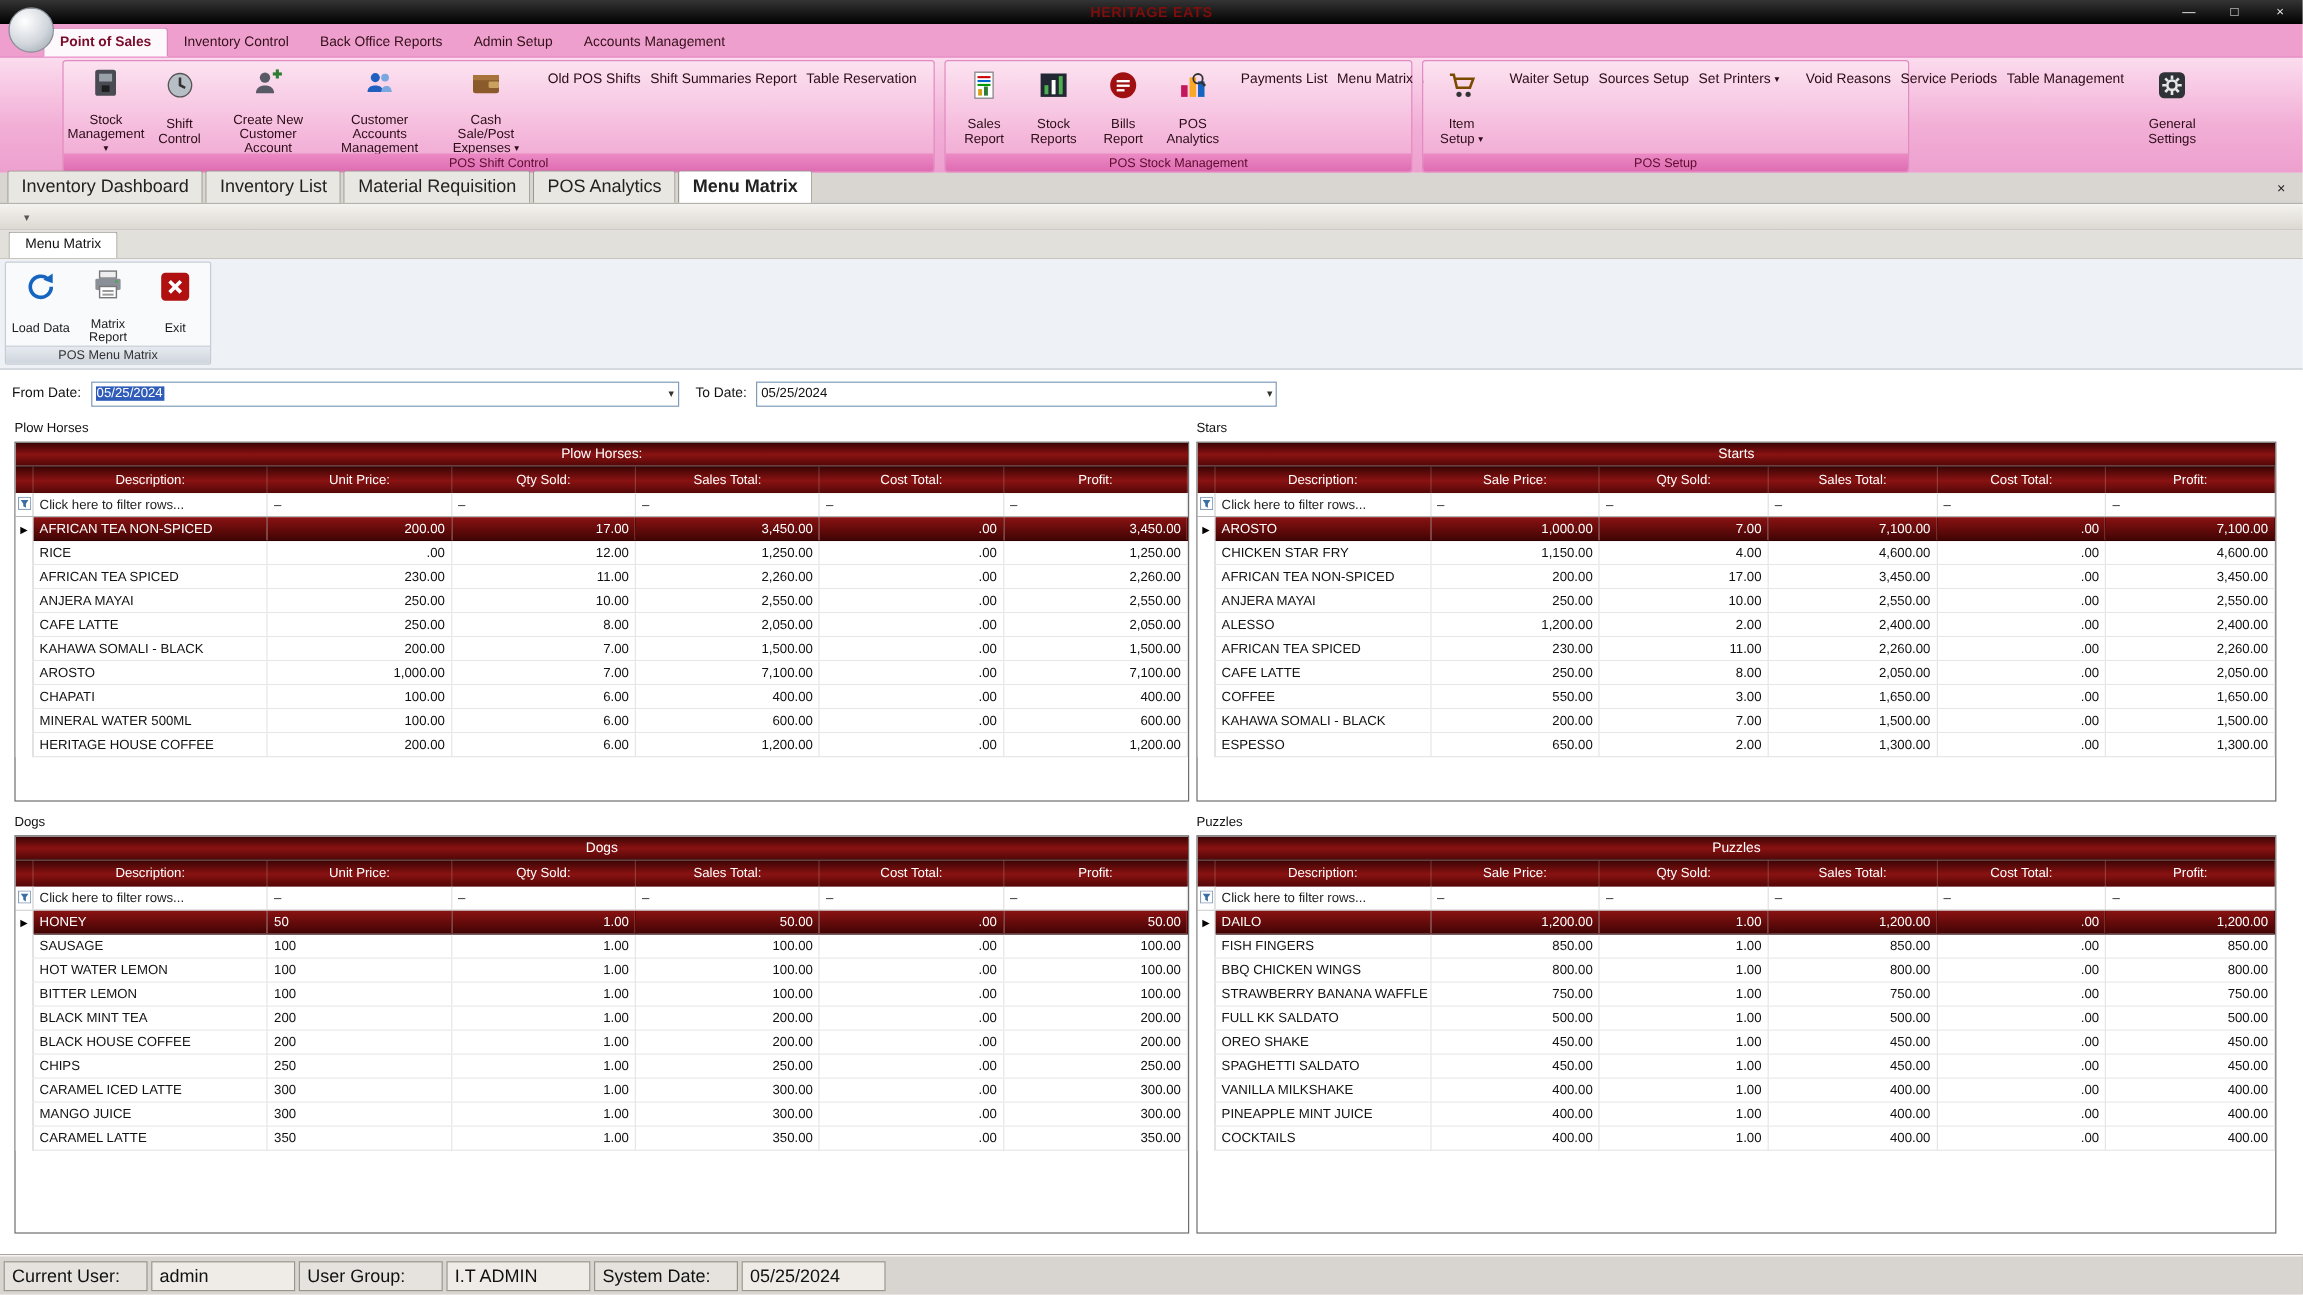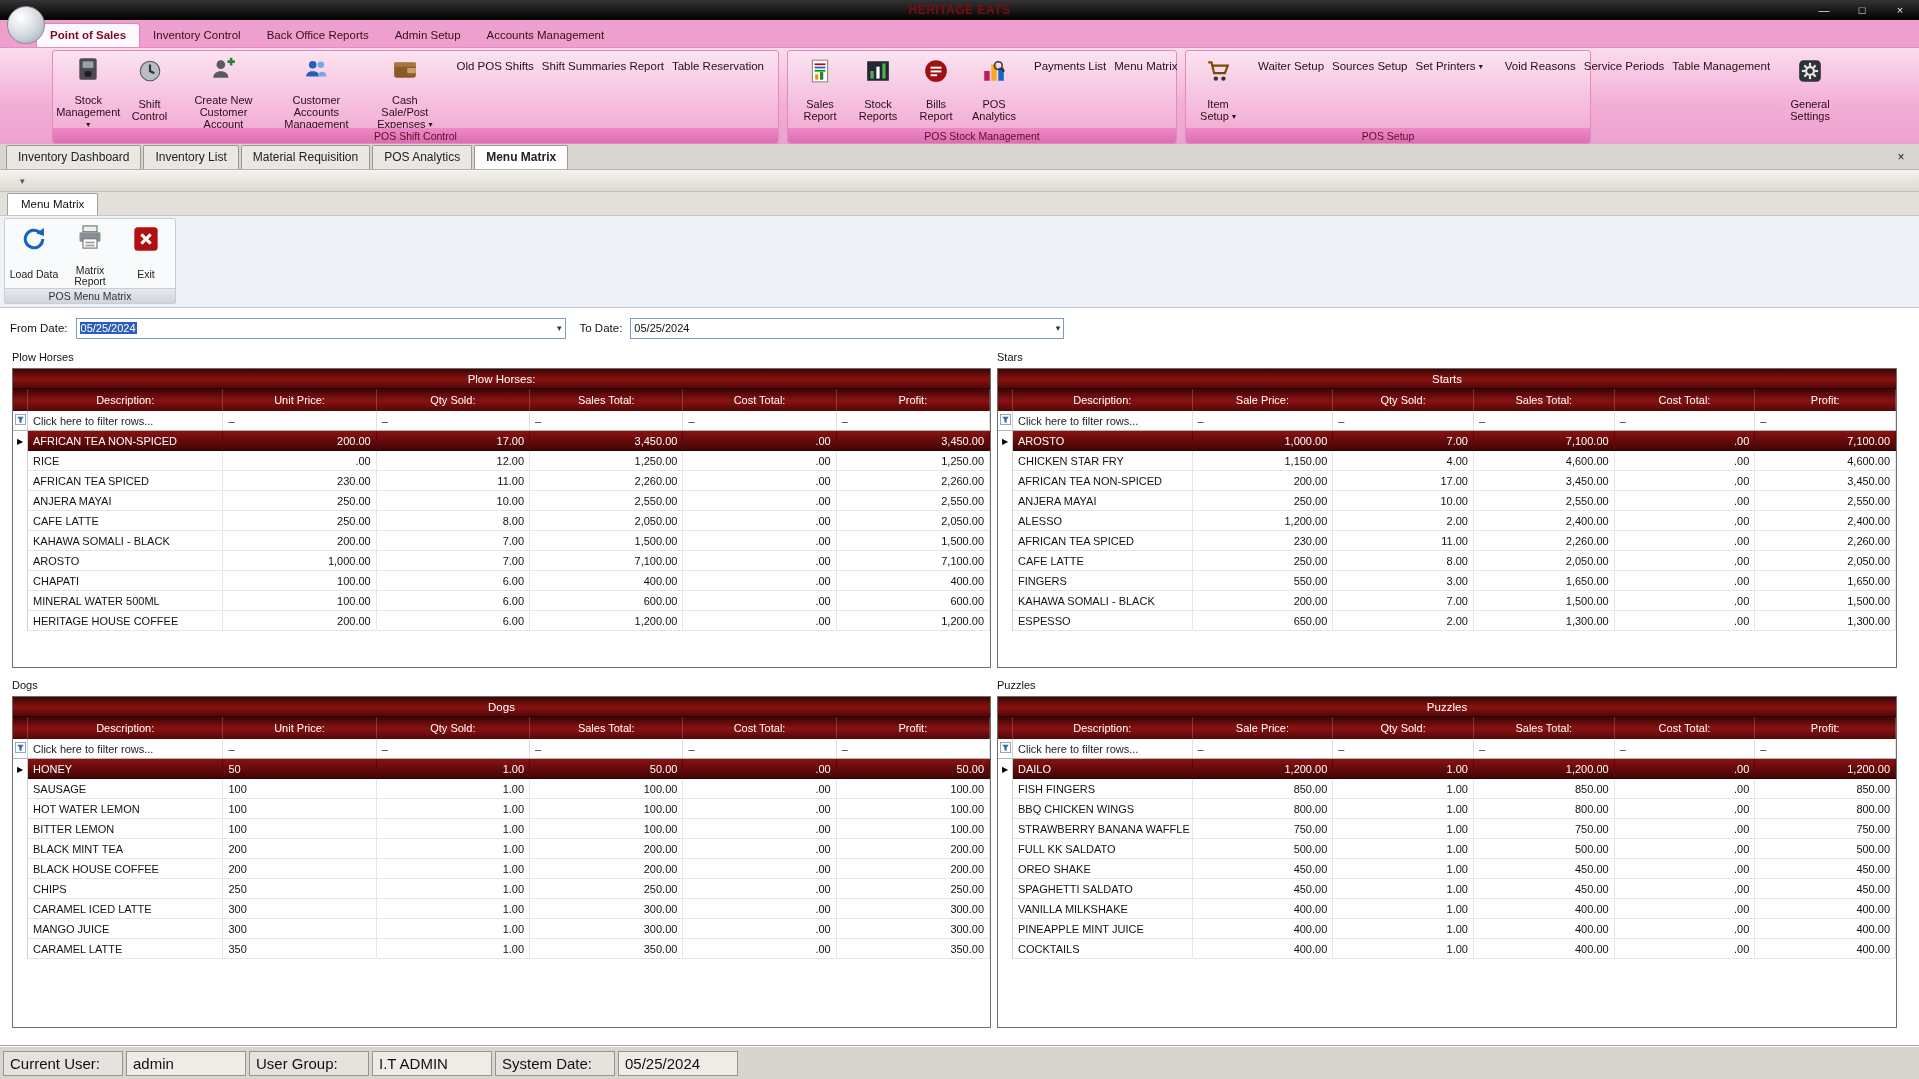--- a/index.html
+++ b/index.html
@@ -25,21 +25,21 @@
   .rbig{display:flex;flex-direction:column;align-items:center;justify-content:flex-start;padding:3px 5px 0 5px;max-width:106px;min-width:56px;text-align:center;cursor:default}
   .rbig .icn{height:30px;display:flex;align-items:center;justify-content:center}
   .rbig-lblwrap{margin-top:12px;font-size:11px;line-height:12px;color:#2b0b16}
   .dd{font-size:8px;color:#2b0b16;vertical-align:1px}
   .rlinks{display:flex;flex-direction:row;justify-content:flex-start;padding:7px 10px 0 10px;gap:8px}
   .rlink{font-size:11.5px;color:#2b0b16;white-space:nowrap;cursor:default}
   .rg-cap{position:absolute;left:0;right:0;bottom:0;height:15px;background:linear-gradient(#ec8ac4,#de6cb2);border-radius:0 0 3px 3px;color:#5c0b2e;font-size:10.5px;display:flex;align-items:center;justify-content:center}
 
   
   .docstrip{height:26px;background:#d9d6d1;display:flex;align-items:flex-end;padding:0 6px;border-bottom:1px solid #b5b2ab;position:relative}
-  .dtab{padding:4px 11px 5px;font-size:12px;background:#e9e7e2;border:1px solid #9b988f;border-bottom:none;border-radius:2px 2px 0 0;margin-right:2px;color:#222;white-space:nowrap}
+  .dtab{padding:4px 11px 5px;font-size:15px;background:#e9e7e2;border:1px solid #9b988f;border-bottom:none;border-radius:2px 2px 0 0;margin-right:2px;color:#222;white-space:nowrap}
   .dtab.active{background:#fff;font-weight:bold}
   .doc-close{position:absolute;right:10px;top:6px;font-size:12px;color:#222;width:16px;text-align:center}
 
   
   .graystrip{height:22px;background:linear-gradient(#f5f3ef,#dcd8d2);border-bottom:1px solid #c2bfb8;display:flex;align-items:center;padding-left:20px}
   .collapse-arrow{font-size:9px;color:#555}
   .innertabs{height:24px;background:#e2e0db;display:flex;align-items:flex-end;padding-left:7px;border-bottom:1px solid #c8c5be}
   .itab{padding:4px 13px 5px;font-size:11.5px;background:#fff;border:1px solid #a5a29a;border-bottom:none;border-radius:2px 2px 0 0;color:#111}
 
   
@@ -581,21 +581,21 @@
         <div class="g-gut"></div>
         <div class="g-cell c0">CAFE LATTE</div>
         <div class="g-cell cn ra">250.00</div>
         <div class="g-cell cn ra">8.00</div>
         <div class="g-cell cn ra">2,050.00</div>
         <div class="g-cell cn ra">.00</div>
         <div class="g-cell cn ra">2,050.00</div>
       </div>
       <div class="g-row">
         <div class="g-gut"></div>
-        <div class="g-cell c0">FINGERS</div>
+        <div class="g-cell c0">COFFEE</div>
         <div class="g-cell cn ra">550.00</div>
         <div class="g-cell cn ra">3.00</div>
         <div class="g-cell cn ra">1,650.00</div>
         <div class="g-cell cn ra">.00</div>
         <div class="g-cell cn ra">1,650.00</div>
       </div>
       <div class="g-row">
         <div class="g-gut"></div>
         <div class="g-cell c0">KAHAWA SOMALI - BLACK</div>
         <div class="g-cell cn ra">200.00</div>

